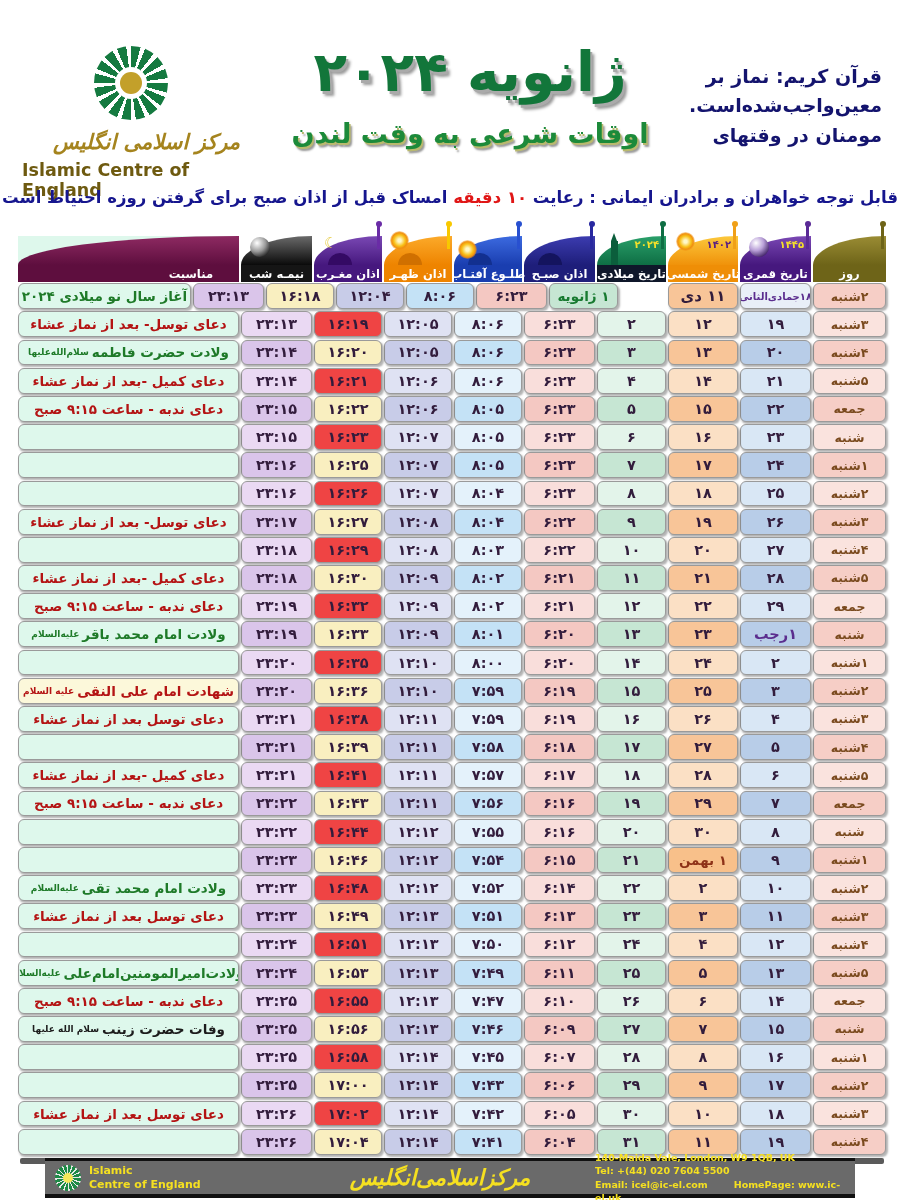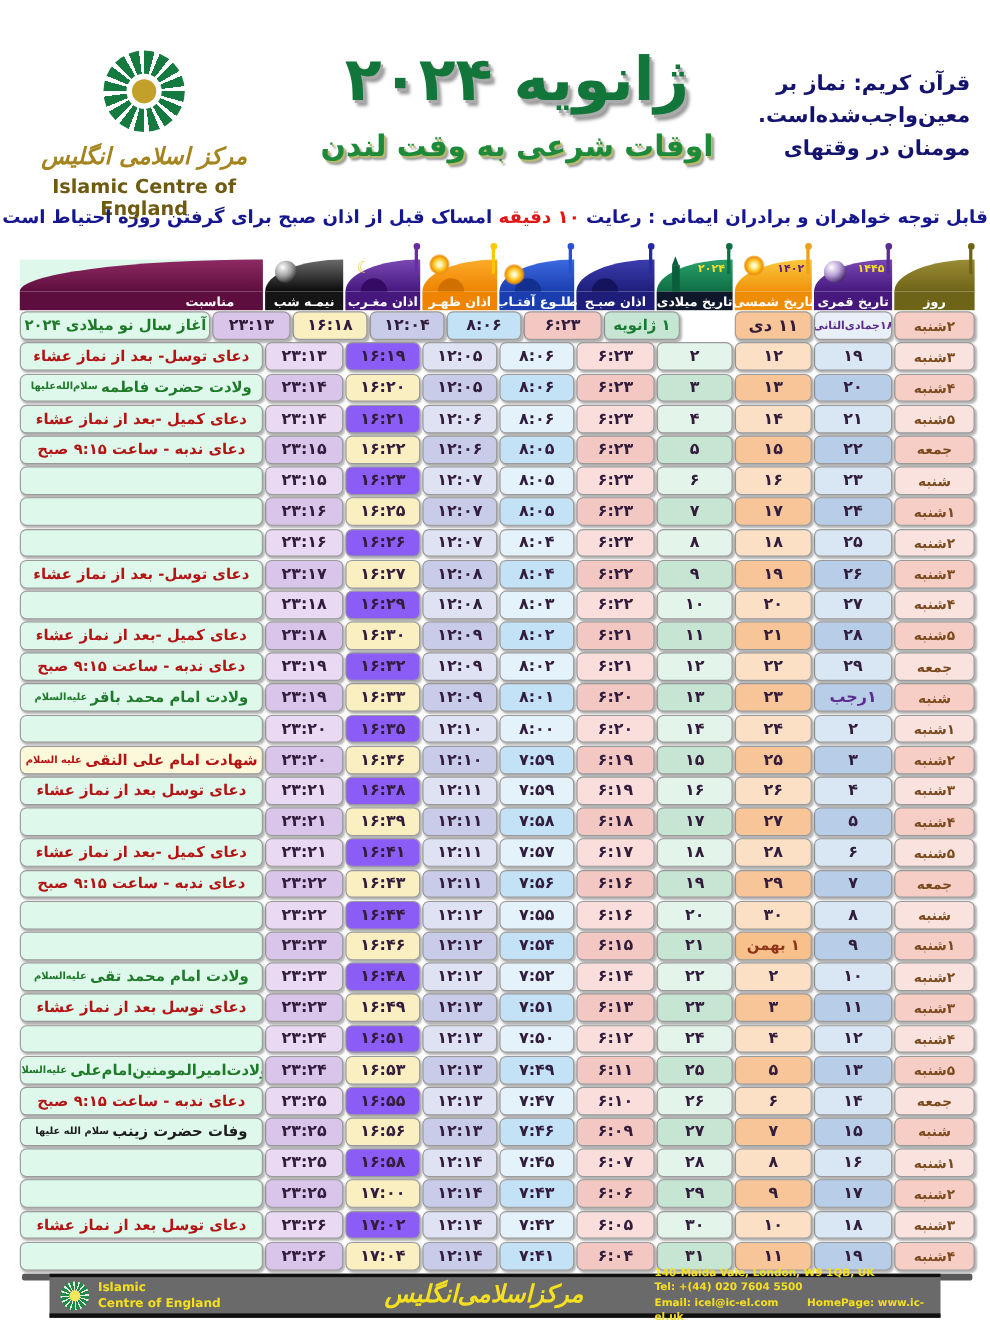--- a/index.html
+++ b/index.html
@@ -1,21 +1,21 @@
 <!DOCTYPE html>
 <html lang="fa" dir="rtl"><head>
 <meta charset="utf-8">
 <style>
   * { margin:0; padding:0; box-sizing:border-box; }
   html,body { background:#fff; }
   body { font-family:"DejaVu Sans","Liberation Sans",sans-serif; }
   .page { position:relative; width:900px; height:1200px; background:#fff; overflow:hidden; direction:rtl; margin:0 auto; }
 
   
-  .logo-block { position:absolute; top:46px; left:22px; width:218px; text-align:center; direction:ltr; }
+  .logo-block { position:absolute; top:46px; left:22px; width:218px; direction:ltr; }
   .flower { width:74px; height:74px; border-radius:50%; margin:0 auto;
             background:repeating-conic-gradient(#157a40 0deg 15deg,#ffffff 15deg 22.5deg); position:relative; }
   .flower::before { content:""; position:absolute; inset:21px; border-radius:50%; background:#fff; }
   .flower::after  { content:""; position:absolute; inset:26px; border-radius:50%; background:#c3a02a; }
   .org-fa { margin-top:10px; font-size:21px; font-weight:bold; font-style:italic; color:#a5841e; direction:rtl; }
   .org-en { margin-top:6px; font-size:17.5px; font-weight:bold; color:#6e5a10; }
 
   .title-block { position:absolute; top:40px; left:280px; width:380px; text-align:center; }
   .month-title { font-size:55px; font-weight:bold; color:#12763a; letter-spacing:1px;
                  text-shadow:2px 3px 0 #aaa, 4px 5px 3px #999; }
@@ -78,21 +78,21 @@
   .c-fajr{width:71px;} .c-rise{width:68px;} .c-noon{width:68px;} .c-magh{width:68px;} .c-mid{width:71px;}
   .c-occ{flex:1 1 auto; background:#def8ec; font-size:13.5px; justify-content:center; padding:0 6px;}
 
   .odd  .c-day{background:#f6cec6;} .even .c-day{background:#fae3de;}
   .odd  .c-q{background:#b8cde8;}  .even .c-q{background:#d9e7f5;}
   .odd  .c-s{background:#f8c598;}  .even .c-s{background:#fbe0c5;}
   .odd  .c-m{background:#c6e6d3;}  .even .c-m{background:#e3f4ea;}
   .odd  .c-fajr{background:#f4c8c2;} .even .c-fajr{background:#f9dedb;}
   .odd  .c-rise{background:#c4e2f6;} .even .c-rise{background:#e4f2fb;}
   .odd  .c-noon{background:#c8cce8;} .even .c-noon{background:#dfe2f3;}
-  .odd  .c-magh{background:#f9efc0;} .even .c-magh{background:#8b5cf6;text-align:center;}
+  .odd  .c-magh{background:#f9efc0;} .even .c-magh{background:#ef4444;text-align:center;}
   .odd  .c-mid{background:#dac5ea;}  .even .c-mid{background:#ead9f3;}
 
   .sp-jamadi{font-size:10px; color:#5b2d8e; background:#e9eff8 !important;}
   .sp-rajab{color:#5b2d8e;}
   .sp-dey{font-size:15px;margin-left:48px;}
   .sp-bahman{color:#8e3218; background:#f8c08a !important; font-size:13.5px;}
   .sp-jan{color:#187a30; font-size:13.5px;}
   .oc-green{color:#1e7a28;} .oc-red{color:#b41414;} .oc-dark{color:#1c1c1c;}
   .ob-cream{background:#fcf8da !important;}
   .sfx{font-size:9px; font-weight:bold; margin-right:3px;}

